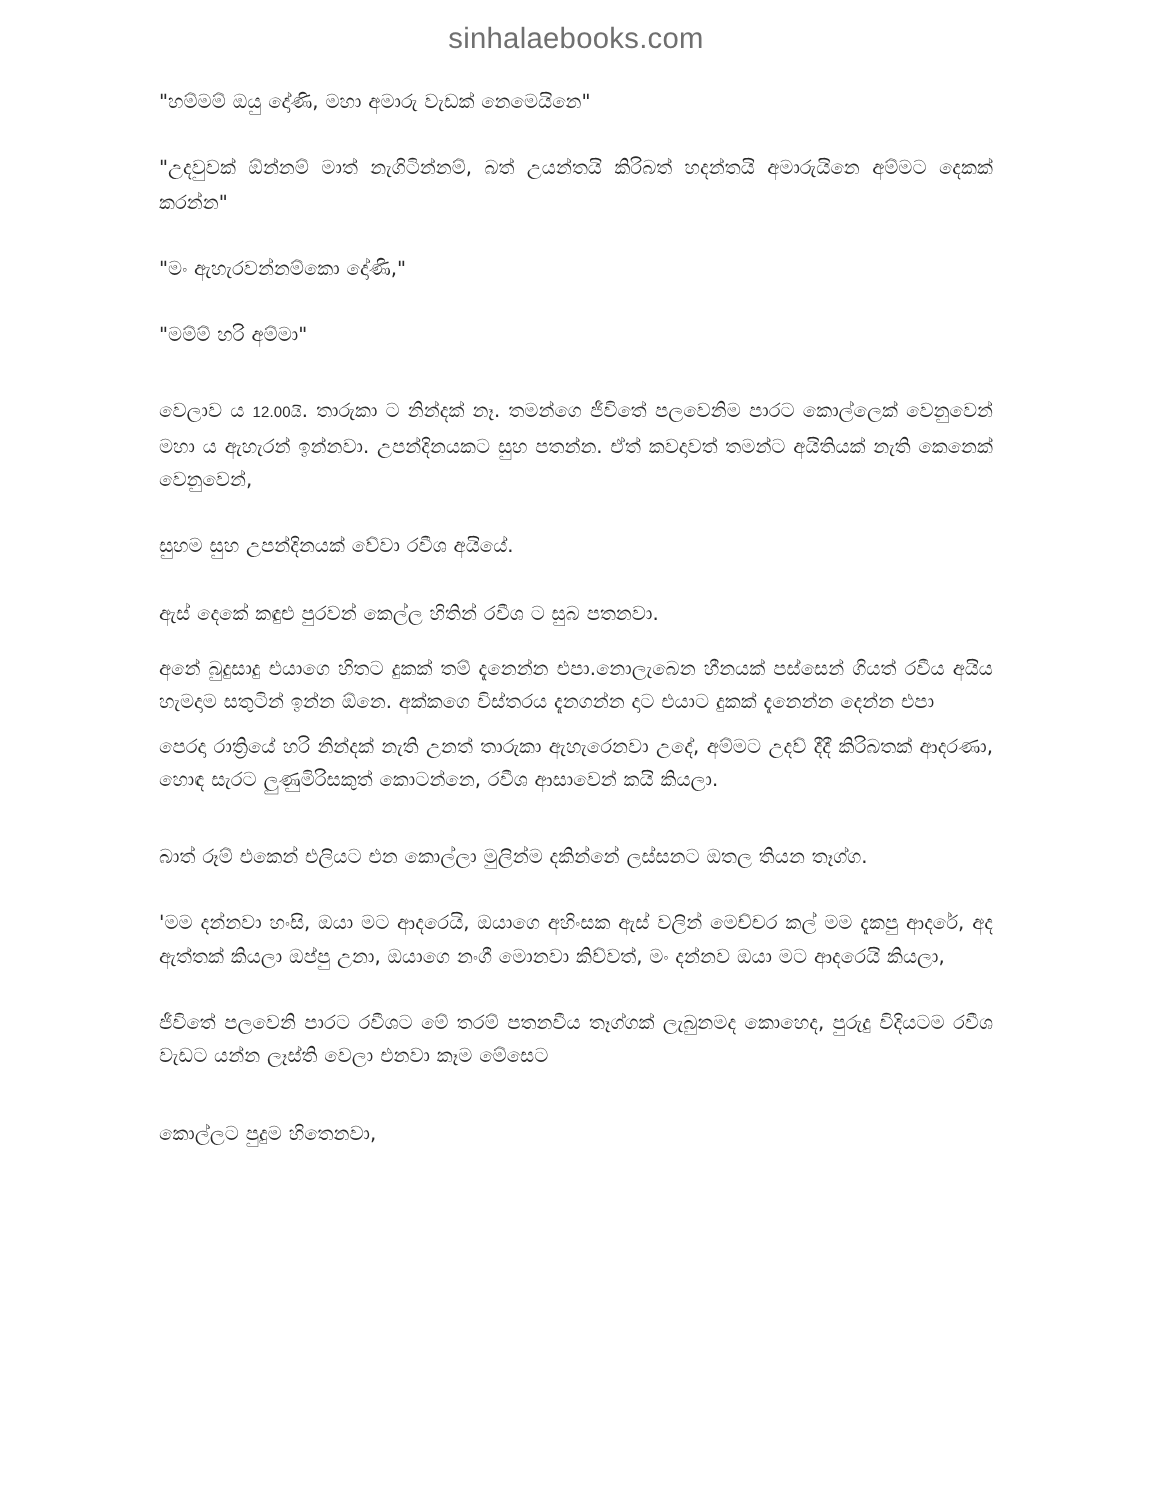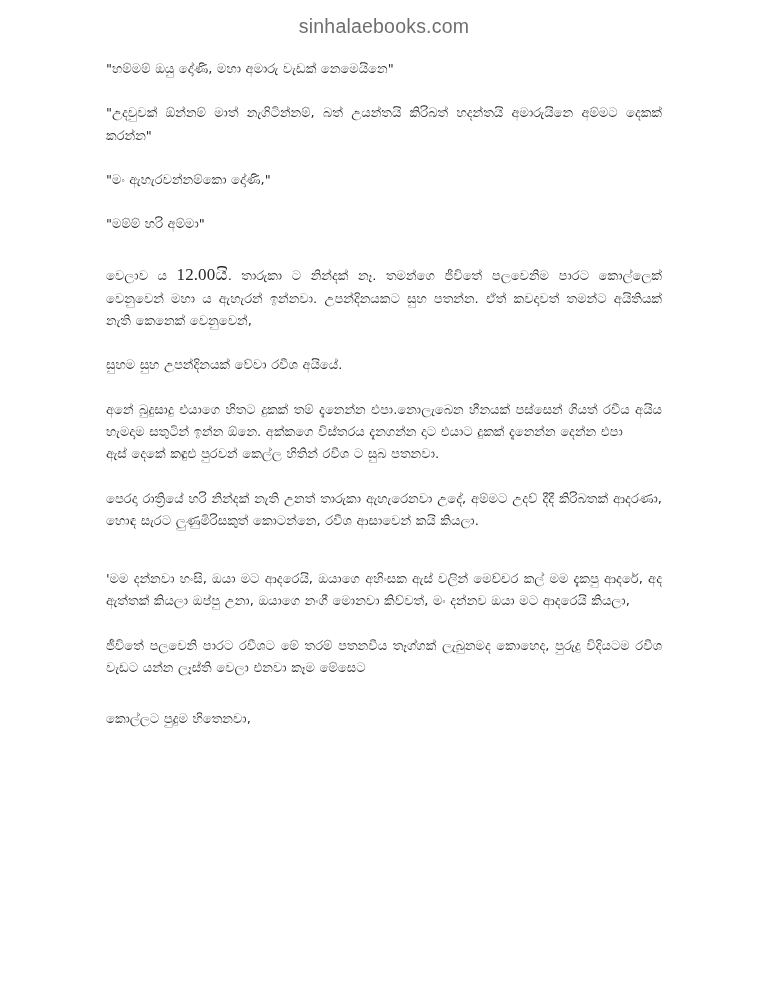--- a/index.html
+++ b/index.html
@@ -71,22 +71,22 @@
     margin-bottom: 0;
   }
 
   .spacer-sm { height: 7px; }
   .spacer-md { height: 14px; }
 
   .para.first-block { margin-bottom: 22px; }
 
   
   .num {
-    font-family: Liberation Serif, serif;
-    font-size: 17px;
+    font-family: Liberation Sans, sans-serif;
+    font-size: 10px;
     letter-spacing: 0.1px;
   }
 </style>
 </head>
 <body>
 
 <div id="page">
 
   <div id="site-header">
     <span class="site-name">sinhalaebooks.com</span>
@@ -112,33 +112,34 @@
     <div class="spacer-sm"></div>
 
     <p class="para"><span>වෙලාව ය </span><span class="num">12.00යි</span><span>. තාරුකා ට නින්දක් නෑ. තමන්ගෙ ජීවිතේ පලවෙනිම පාරට කොල්ලෙක් වෙනුවෙන් මහා ය ඇහැරන් ඉන්නවා. උපන්දිනයකට සුහ පතන්න. ඒත් කවදාවත් තමන්ට අයිතියක් නැති කෙනෙක් වෙනුවෙන්,</span></p>
 
     <div class="spacer-sm"></div>
 
     <p class="para nojustify">සුහම සුහ උපන්දිනයක් වේවා රවීශ අයියේ.</p>
 
     <div class="spacer-sm"></div>
 
+    <p class="para nojustify">ඇස් දෙකේ කඳුළු පුරවන් කෙල්ල හිතින් රවීශ ට සුබ පතනවා.</p>
+
     <p class="para tight">අනේ බුදුසාදු එයාගෙ හිතට දුකක් තම් දැනෙන්න එපා.නොලැබෙන හීනයක් පස්සෙන් ගියත් රවීය අයිය හැමදාම සතුටින් ඉන්න ඕනෙ. අක්කගෙ විස්තරය දැනගන්න දාට එයාට දුකක් දැනෙන්න දෙන්න එපා</p>
-
-    <p class="para nojustify">ඇස් දෙකේ කඳුළු පුරවන් කෙල්ල හිතින් රවීශ ට සුබ පතනවා.</p>
 
     <div class="spacer-sm"></div>
 
     <p class="para">පෙරදා රාත්‍රියේ හරි නින්දක් නැති උනත් තාරුකා ඇහැරෙනවා උදේ, අම්මට උදව් දීදී කිරිබතක් ආදරණා, හොඳ සැරට ලුණුමිරිසකුත් කොටන්නෙ, රවීශ ආසාවෙන් කයි කියලා.</p>
 
     <div class="spacer-sm"></div>
 
 
     <div class="spacer-sm"></div>
 
+    <p class="para nojustify">බාත් රූම් එකෙන් එලියට එන කොල්ලා මුලින්ම දකින්නේ ලස්සනට ඔතල තියන තෑග්ග.</p>
 
     <div class="spacer-sm"></div>
 
     <p class="para">'මම දන්නවා හංසි, ඔයා මට ආදරෙයි, ඔයාගෙ අහිංසක ඇස් වලින් මෙච්චර කල් මම දැකපු ආදරේ, අද ඇත්තක් කියලා ඔප්පු උනා, ඔයාගෙ නංගී මොනවා කිව්වත්, මං දන්නව ඔයා මට ආදරෙයි කියලා,</p>
 
     <div class="spacer-sm"></div>
 
     <p class="para">ජීවිතේ පලවෙනි පාරට රවීශට මේ තරම් පතනවීය තෑග්ගක් ලැබුනමද කොහෙද, පුරුදු විදියටම රවීශ වැඩට යන්න ලෑස්ති වෙලා එනවා කෑම මේසෙට</p>
 
     <div class="spacer-md"></div>

